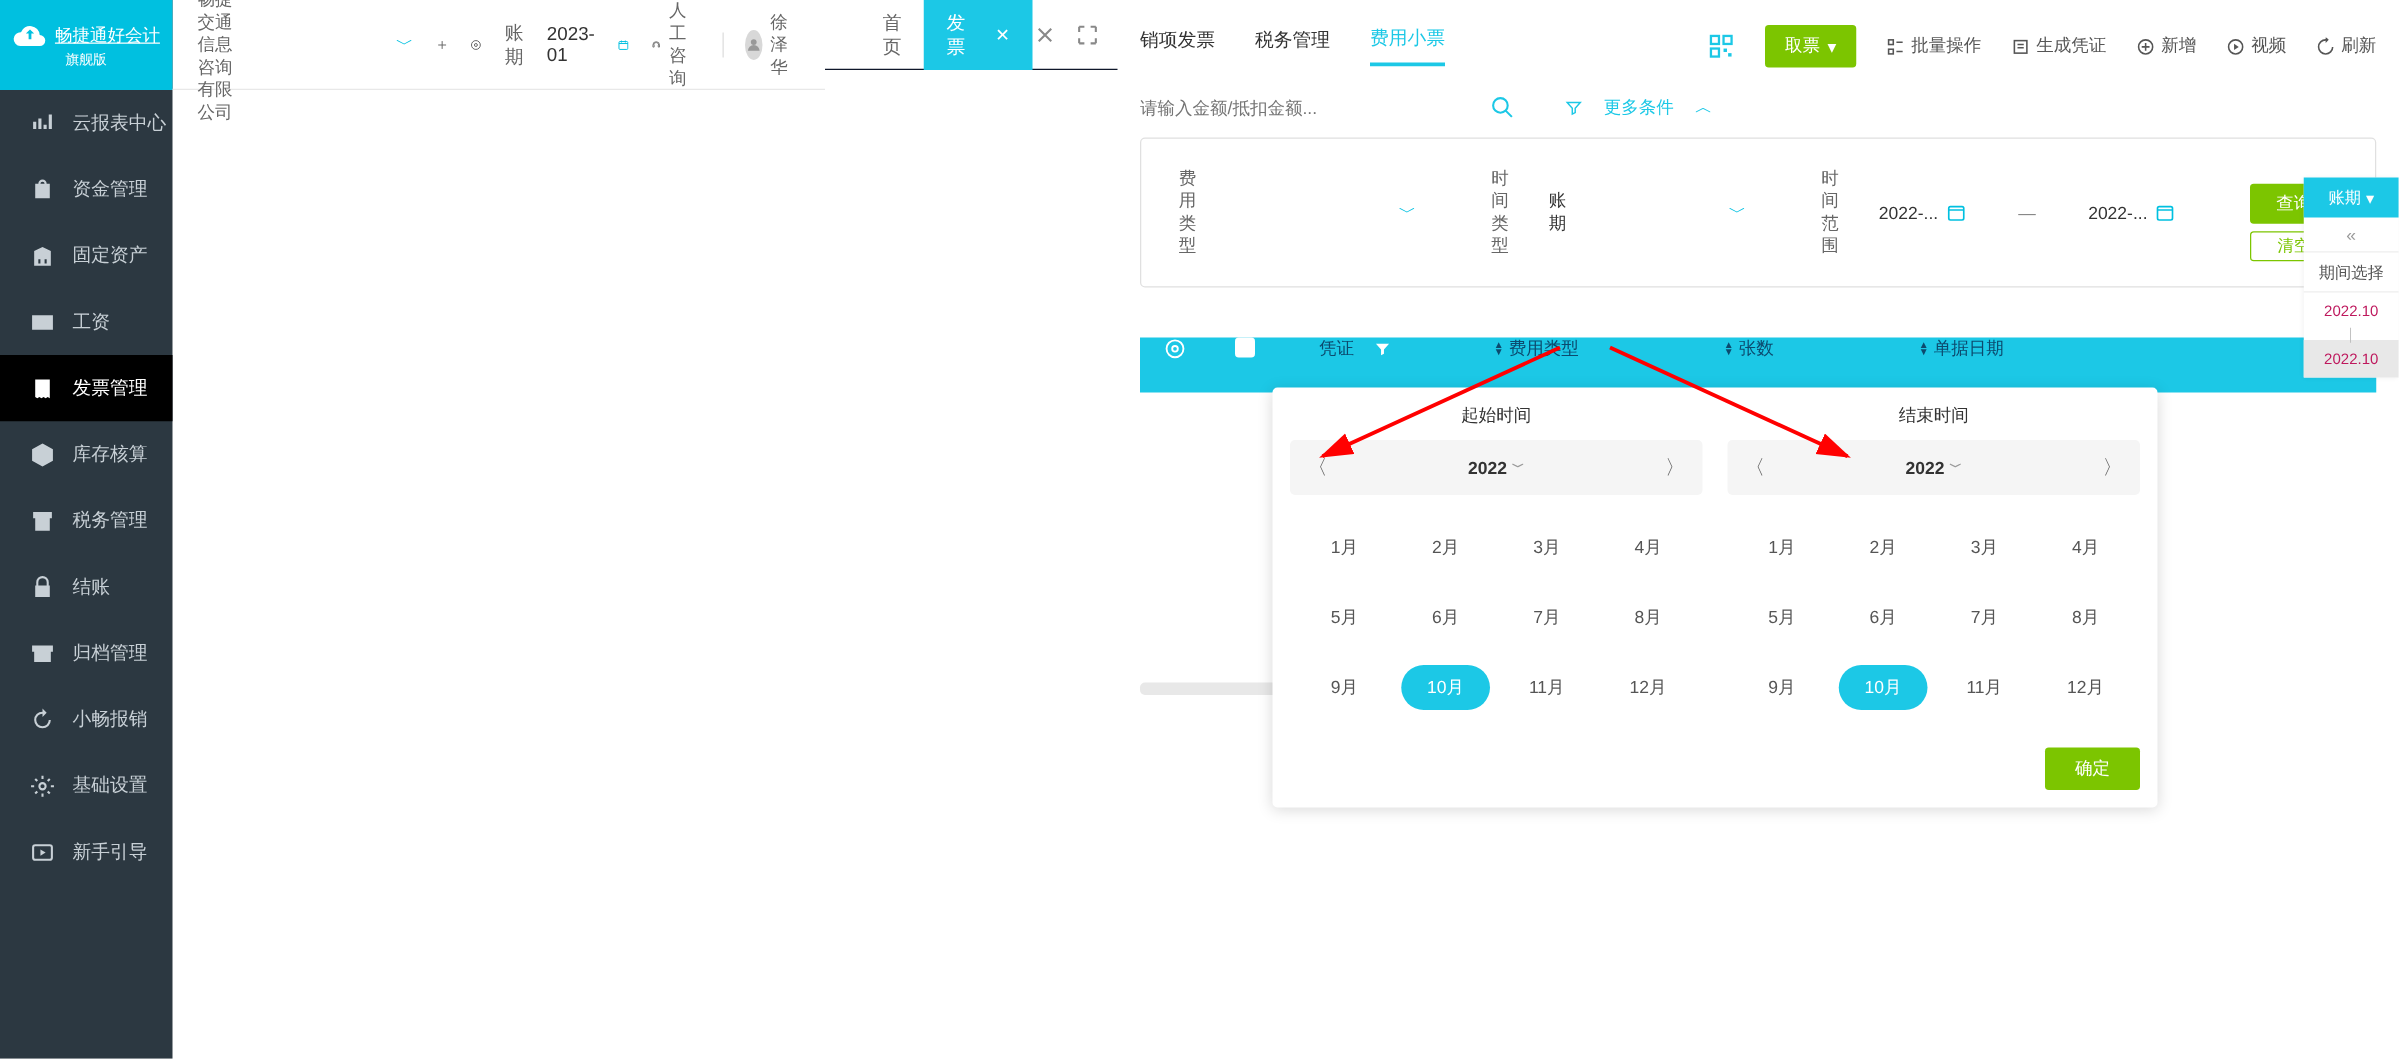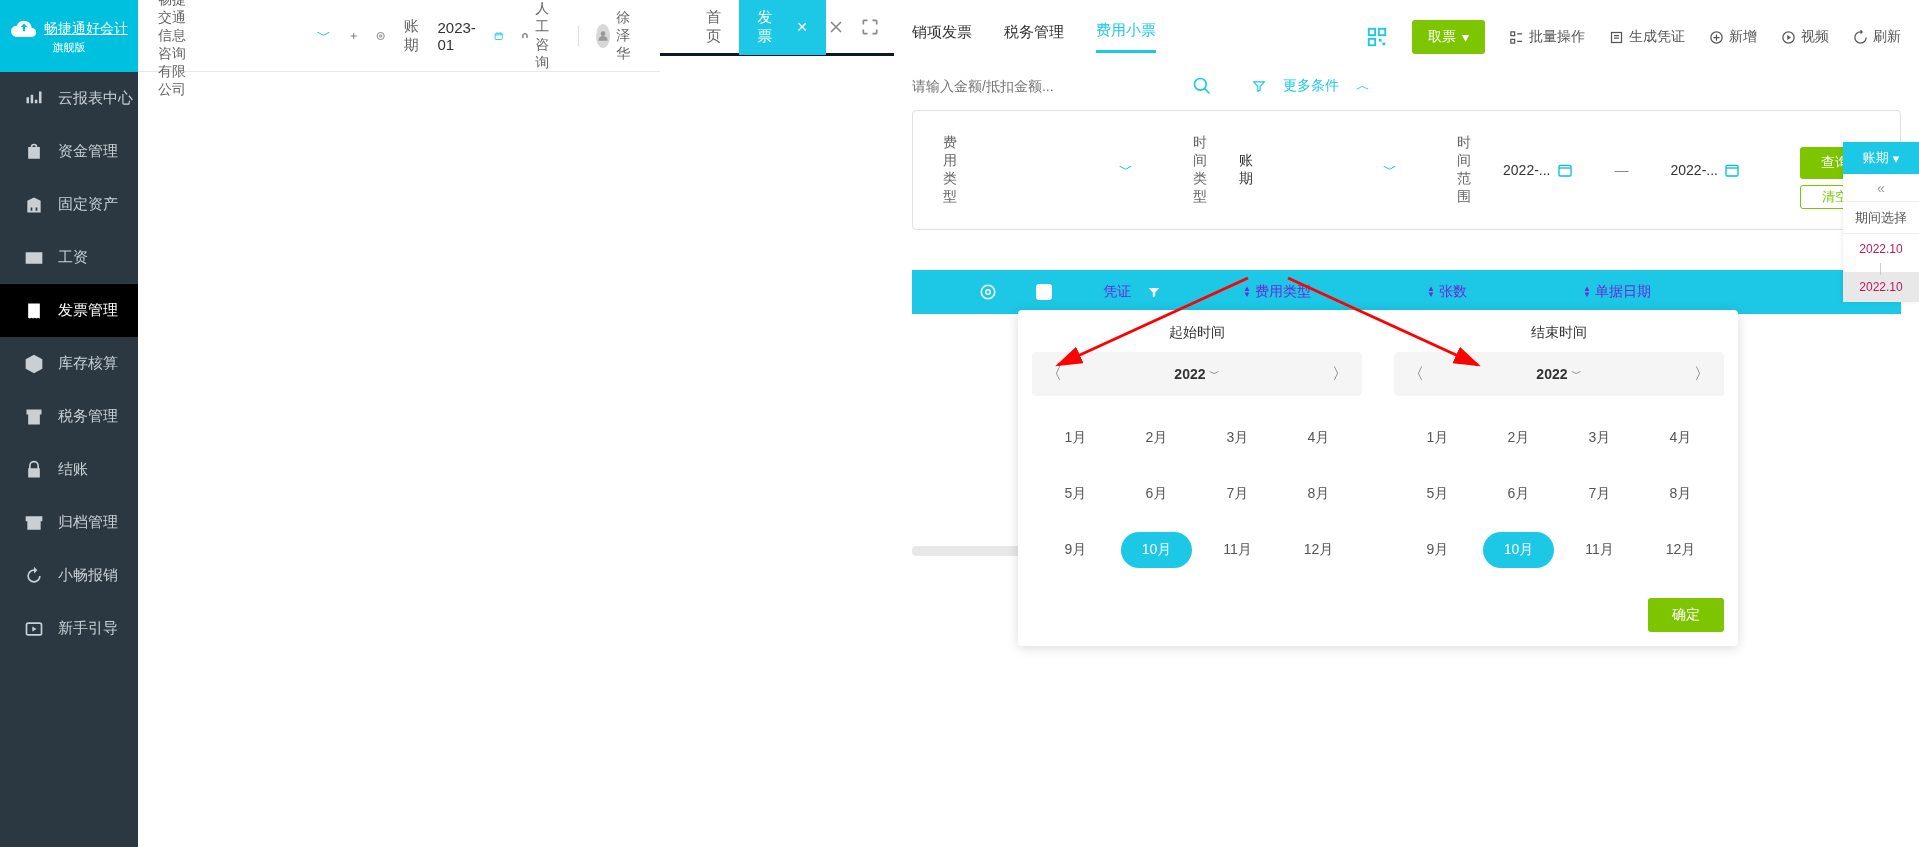--- a/index.html
+++ b/index.html
@@ -27,21 +27,21 @@
 .tb-icon { width: 18px; height: 18px; color: #666; cursor: pointer; }
 .period-label { color: #666; font-size: 15px; }
 .period-value { font-size: 15px; color: #333; }
 .cal-icon { color: #00c0e0; }
 .topbar-right { margin-left: auto; display: flex; align-items: center; gap: 18px; }
 .tb-link { display: flex; align-items: center; gap: 6px; color: #666; font-size: 14px; }
 .tb-sep { width: 1px; height: 20px; background: #ddd; }
 .avatar { width: 24px; height: 24px; border-radius: 50%; background: #d8d8d8; display: inline-flex; align-items: center; justify-content: center; }
 
 
-.page-tabs { height: 56px; display: flex; align-items: center; padding-left: 28px; gap: 0; border-bottom: 3px solid #0f172a; }
+.page-tabs { height: 56px; display: flex; align-items: center; padding-left: 28px; gap: 0; border-bottom: 1px solid #0f172a; }
 .page-tab { padding: 0 18px; height: 56px; display: flex; align-items: center; gap: 8px; font-size: 15px; color: #666; }
 .page-tab.active { background: #1cc8e6; color: #fff; gap: 24px; }
 .tab-close { font-size: 14px; }
 .page-tabs-right { margin-left: auto; display: flex; align-items: center; gap: 14px; padding-right: 14px; }
 .sq-icon { width: 20px; height: 20px; color: #888; cursor: pointer; }
 
 
 .content { padding: 12px 18px 0 18px; flex: 1; position: relative; }
 .inv-tabs { display: flex; align-items: center; gap: 32px; height: 50px; }
 .inv-tab { font-size: 15px; color: #333; padding-bottom: 10px; cursor: pointer; font-weight: 500; }
@@ -65,41 +65,41 @@
 .fp-label { color: #666; font-size: 14px; }
 .fp-select { display: flex; align-items: center; gap: 130px; color: #333; cursor: pointer; }
 .fp-date { display: flex; align-items: center; gap: 6px; color: #333; }
 .fp-date-sep { color: #888; margin: 0 10px; }
 .fp-actions { margin-left: auto; display: flex; flex-direction: column; gap: 6px; margin-top: 16px; }
 .btn-query { background: #7cc500; color: #fff; border: none; width: 70px; height: 32px; border-radius: 3px; cursor: pointer; font-size: 14px; }
 .btn-clear { background: #fff; color: #7cc500; border: 1px solid #7cc500; width: 70px; height: 24px; border-radius: 3px; cursor: pointer; font-size: 13px; }
 
 
 .table-wrap { margin-top: 40px; }
-.thead { background: #1cc8e6; color: #6d28d9; height: 44px; display: flex; align-items: center; font-size: 14px; padding-left: 48px; }
+.thead { background: #1cc8e6; color: #0c4a6e; height: 44px; display: flex; align-items: flex-start; font-size: 14px; }
 .th { display: flex; align-items: center; justify-content: center; gap: 4px; }
 .th-gear { width: 56px; }
 .th-check { width: 56px; }
 .th-cert { width: 120px; }
 .th-type { width: 170px; }
 .th-count { width: 170px; }
 .th-date { width: 170px; }
 .sort-arrows { display: flex; flex-direction: column; line-height: 6px; font-size: 8px; }
 .checkbox-sq { width: 16px; height: 16px; background: #fff; border-radius: 3px; }
 
 
 .empty { display: flex; flex-direction: column; align-items: center; padding: 40px 0 10px 0; color: #999; }
 .empty-img { width: 140px; height: 110px; margin-bottom: 40px; opacity: 0.7; }
 .empty-text { font-size: 14px; }
 .scroll-hint { height: 10px; background: #e8e8e8; margin-top: 14px; border-radius: 4px; width: 50%; }
 .page-hint { text-align: right; color: #999; font-size: 12px; margin-top: 12px; padding-right: 640px; }
 
 
 .date-popup { position: absolute; top: 310px; left: 880px; background: #fff; box-shadow: 0 2px 12px rgba(0,0,0,0.15); border-radius: 4px; padding: 14px; display: flex; flex-direction: column; gap: 0; z-index: 10; }
-.dp-row { display: flex; gap: 32px; justify-content: space-between; }
+.dp-row { display: flex; gap: 20px; justify-content: space-between; }
 .dp-cal { width: 330px; }
 .dp-title { text-align: center; font-size: 14px; color: #333; font-weight: 500; margin-bottom: 10px; }
 .dp-head { background: #f5f5f5; height: 44px; display: flex; align-items: center; justify-content: space-between; padding: 0 14px; border-radius: 4px; }
 .dp-nav { cursor: pointer; color: #666; font-size: 16px; }
 .dp-year { font-weight: 600; color: #333; display: flex; align-items: center; gap: 4px; }
 .dp-grid { display: grid; grid-template-columns: repeat(4, 1fr); gap: 20px 10px; padding: 24px 8px; }
 .dp-month { height: 36px; display: flex; align-items: center; justify-content: center; cursor: pointer; color: #555; font-size: 14px; border-radius: 18px; }
 .dp-month.sel { background: #1cc8e6; color: #fff; }
 .dp-footer { display: flex; justify-content: flex-end; margin-top: 6px; }
 .btn-ok { background: #7cc500; color: #fff; border: none; width: 76px; height: 34px; border-radius: 3px; cursor: pointer; font-size: 14px; }
@@ -183,20 +183,27 @@
         <svg class="side-icon" viewBox="0 0 24 24">
           <path fill="currentColor" d="M3 5h18v4H3zM5 11h14v8H5z" stroke="currentColor" stroke-width="2"></path>
         </svg>
         <span>归档管理</span>
       </div>
     <div class="side-item">
         <svg class="side-icon" viewBox="0 0 24 24">
           <path fill="currentColor" d="M12 4a8 8 0 108 8h-2a6 6 0 11-6-6v3l4-4-4-4v3z"></path>
         </svg>
         <span>小畅报销</span>
+      </div>
+    <div class="side-item">
+        <svg class="side-icon" viewBox="0 0 24 24">
+          <circle cx="12" cy="12" r="3" fill="none" stroke="currentColor" stroke-width="2"></circle>
+          <path d="M12 2v3M12 19v3M4 12H1M23 12h-3M5 5l2 2M17 17l2 2M5 19l2-2M17 7l2-2" stroke="currentColor" stroke-width="2"></path>
+        </svg>
+        <span>基础设置</span>
       </div>
     <div class="side-item">
         <svg class="side-icon" viewBox="0 0 24 24">
           <rect x="3" y="5" width="18" height="14" rx="2" fill="none" stroke="currentColor" stroke-width="2"></rect>
           <path d="M10 9l5 3-5 3z" fill="currentColor"></path>
         </svg>
         <span>新手引导</span>
       </div>
   </div>
 

